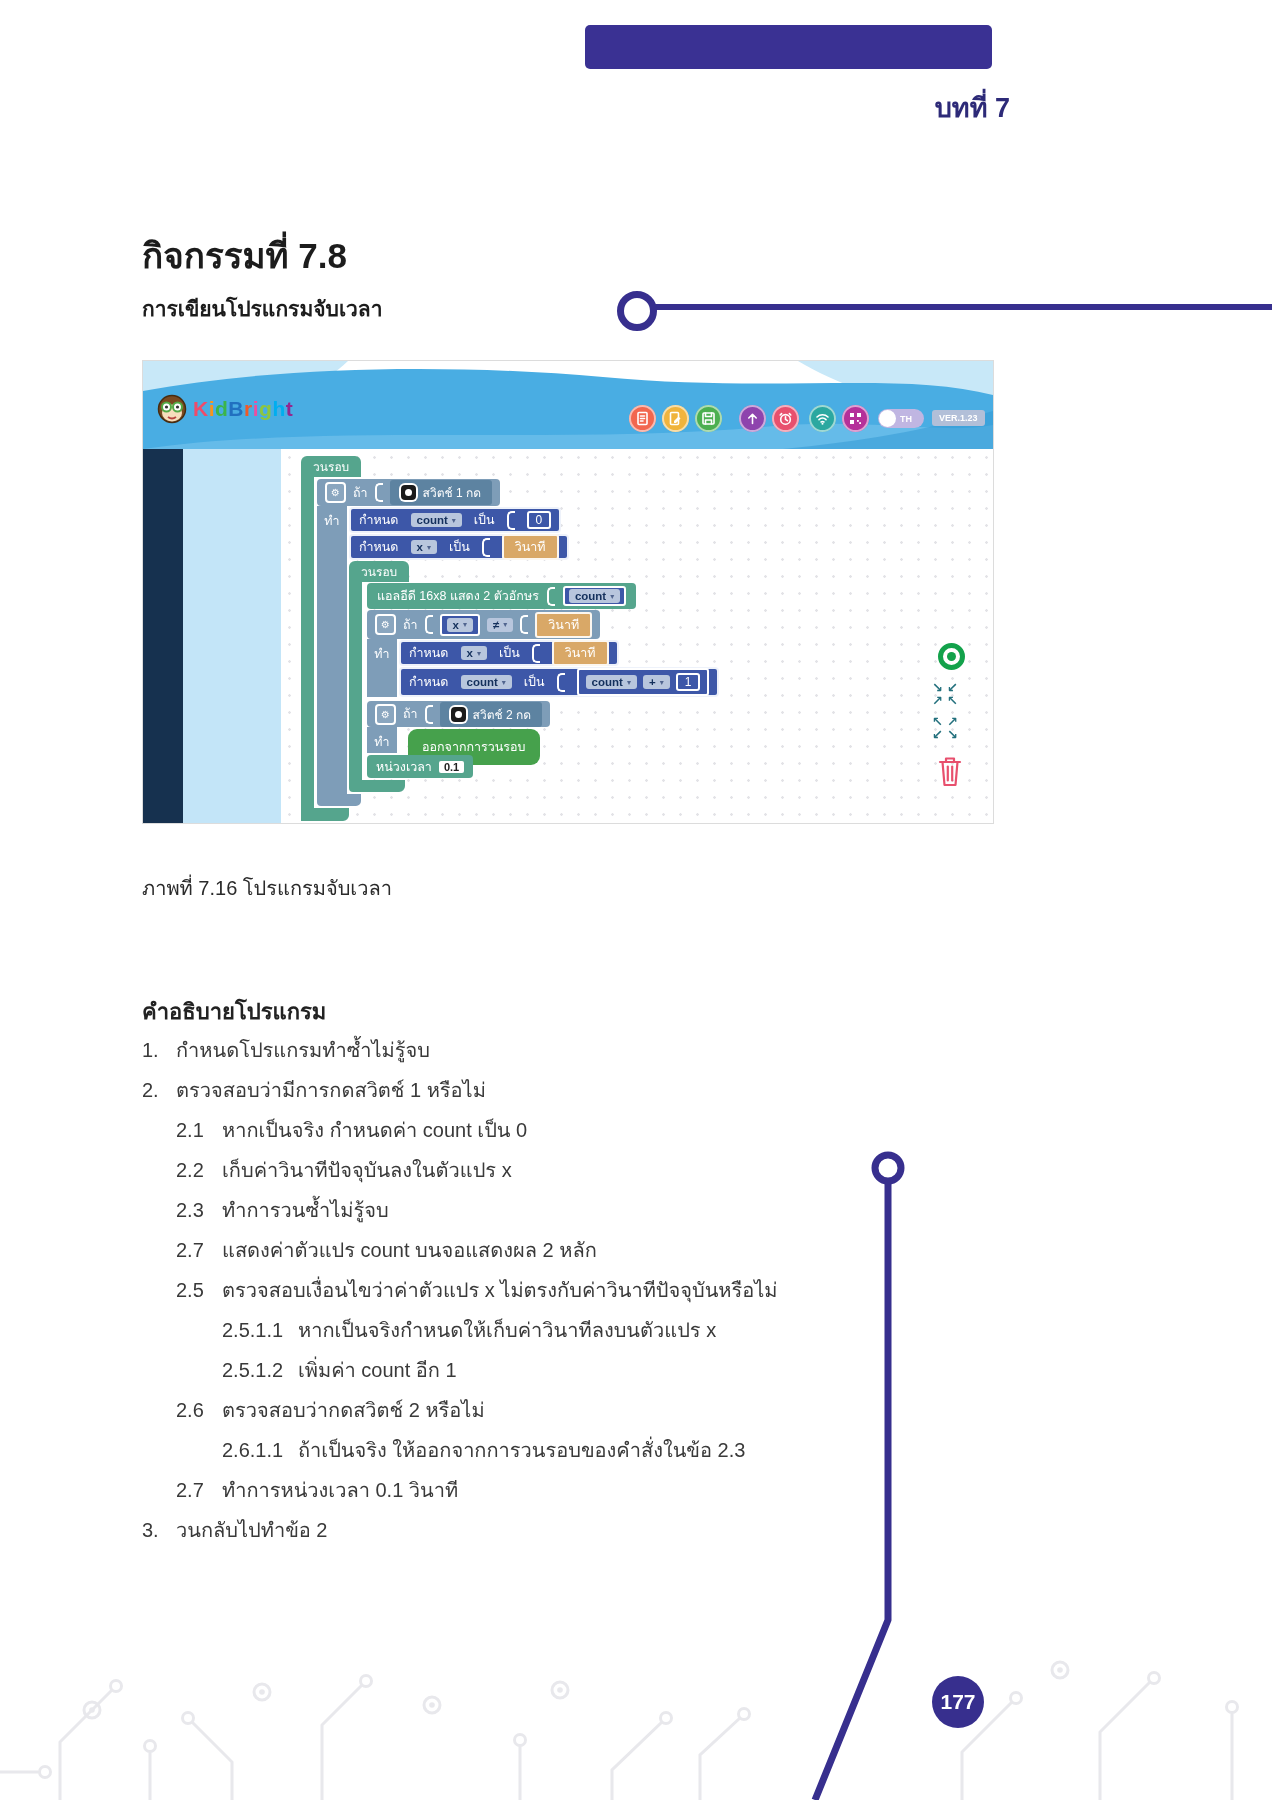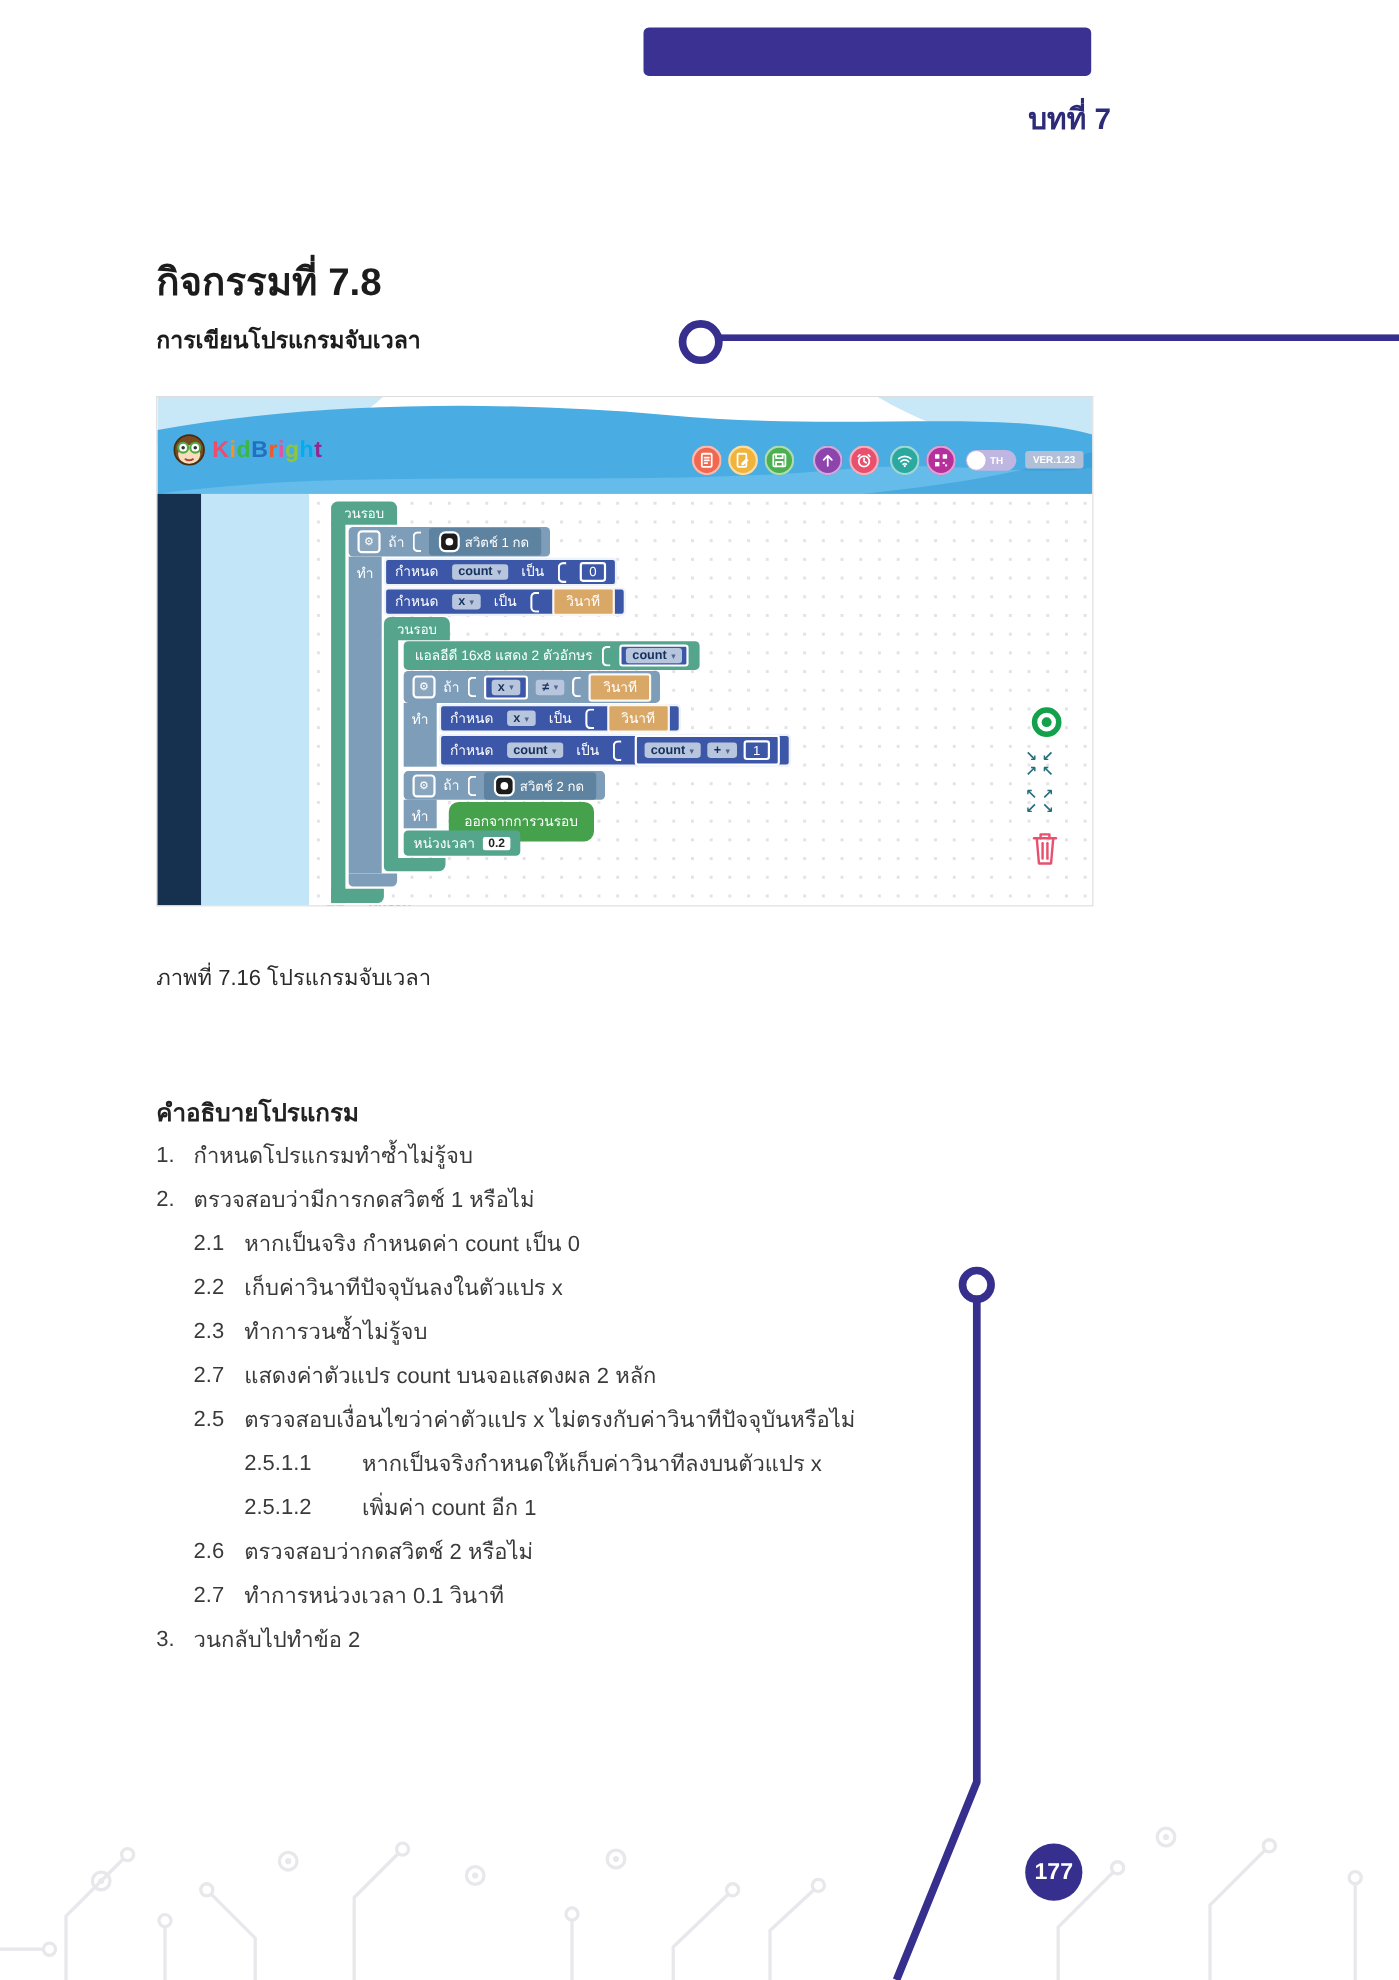--- a/index.html
+++ b/index.html
@@ -71,21 +71,21 @@
   .trash{position:absolute;left:656px;top:305px;}
 
   
   .caption{position:absolute;left:142px;top:872px;font-size:20px;color:#2b2b2b;}
   .desc-head{position:absolute;left:142px;top:994px;font-size:22px;font-weight:bold;color:#222;}
   #desc-list{position:absolute;left:142px;top:1030px;width:760px;}
   .ditem{display:flex;height:40px;align-items:center;font-size:20px;color:#3a3a3a;}
   .ditem .dlabel{flex:none;}
   .ind0{padding-left:0;} .ind0 .dlabel{width:34px;}
   .ind1{padding-left:34px;} .ind1 .dlabel{width:46px;}
-  .ind2{padding-left:80px;gap:31px;} .ind2 .dlabel{width:76px;}
+  .ind2{padding-left:80px;} .ind2 .dlabel{width:76px;}
 
   
   #circuit{position:absolute;left:0;top:1550px;width:1272px;height:250px;}
   #purple-path{position:absolute;left:0;top:1100px;width:1272px;height:700px;pointer-events:none;}
   .pagenum{position:absolute;left:932px;top:1676px;width:52px;height:52px;background:#372f8e;border-radius:50%;color:#fff;font-size:21px;font-weight:bold;display:flex;align-items:center;justify-content:center;z-index:5;}
 </style>
 </head>
 <body>
 
 <div id="page">
@@ -310,21 +310,21 @@
         <span class="cond">
           <span class="swicon"></span>
           <span>สวิตช์ 2 กด</span>
         </span>
       </div>
       <div class="ifcol" style="left:86px;top:278px;height:26px;"><span>ทำ</span></div>
       <div class="breakblk" style="left:127px;top:280px;height:36px;">ออกจากการวนรอบ</div>
 
       <div class="delayblk" style="left:86px;top:306px;height:23px;">
         <span>หน่วงเวลา</span>
-        <span class="whitechip">0.2</span>
+        <span class="whitechip">0.1</span>
       </div>
 
       <div class="runring">
           <i></i>
         </div>
       <div class="arrowgrid" style="left:648px;top:232px;">↘↙<br>↗↖</div>
       <div class="arrowgrid" style="left:648px;top:266px;">↖↗<br>↙↘</div>
       <div class="trash">
         <svg width="26" height="34" viewBox="0 0 26 34" fill="none" stroke="#e8506e" stroke-width="2.2" stroke-linecap="round" stroke-linejoin="round">
           <path d="M3 8 H23"></path>
@@ -373,20 +373,24 @@
         <span class="dlabel">2.5.1.1</span>
         <span>หากเป็นจริงกำหนดให้เก็บค่าวินาทีลงบนตัวแปร x</span>
       </div>
       <div class="ditem ind2">
         <span class="dlabel">2.5.1.2</span>
         <span>เพิ่มค่า count อีก 1</span>
       </div>
       <div class="ditem ind1">
         <span class="dlabel">2.6</span>
         <span>ตรวจสอบว่ากดสวิตช์ 2 หรือไม่</span>
+      </div>
+      <div class="ditem ind2">
+        <span class="dlabel">2.6.1.1</span>
+        <span>ถ้าเป็นจริง ให้ออกจากการวนรอบของคำสั่งในข้อ 2.3</span>
       </div>
       <div class="ditem ind1">
         <span class="dlabel">2.7</span>
         <span>ทำการหน่วงเวลา 0.1 วินาที</span>
       </div>
       <div class="ditem ind0">
         <span class="dlabel">3.</span>
         <span>วนกลับไปทำข้อ 2</span>
       </div>
     </div>

